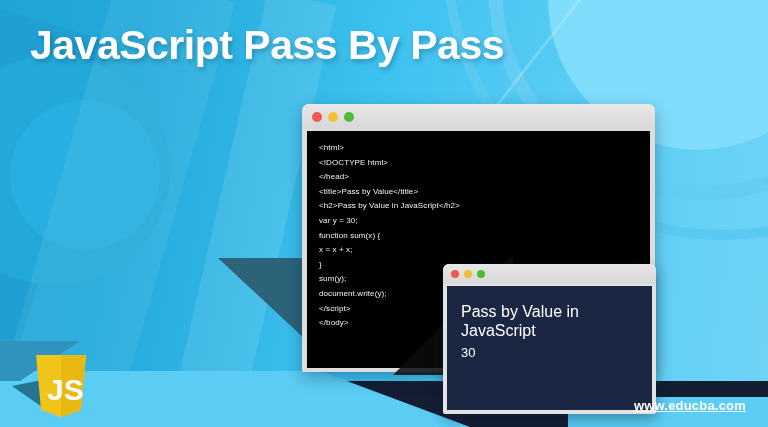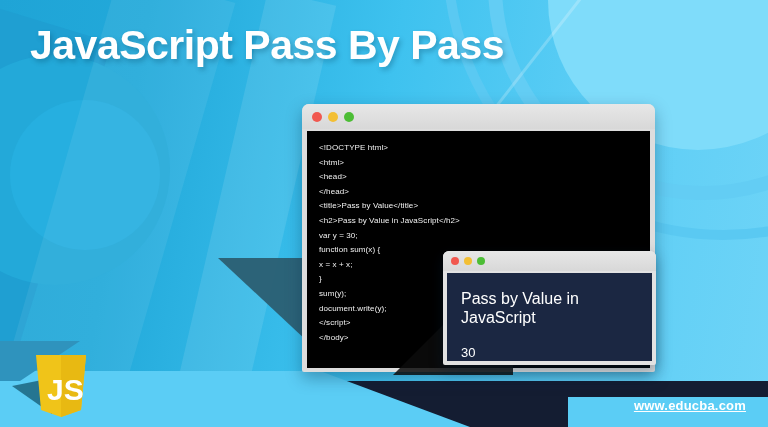--- a/index.html
+++ b/index.html
@@ -191,23 +191,23 @@
     height: 120px;
     background: #0c0c0c;
     clip-path: polygon(0 120px, 120px 0, 120px 120px);
     opacity: 0.85;
   }
 
   
   #browser-window {
     position: absolute;
     left: 443px;
-    top: 251px;
+    top: 264px;
     width: 213px;
-    height: 114px;
+    height: 150px;
     background: #e2e2e2;
     border-radius: 6px 6px 2px 2px;
     box-shadow: 0 5px 14px rgba(0, 30, 55, 0.40);
     overflow: hidden;
     box-sizing: border-box;
   }
   #browser-window .titlebar { height: 20px; padding-left: 8px; gap: 5px; }
   #browser-window .dot { width: 8px; height: 8px; }
 
   .browser-body {
@@ -223,21 +223,21 @@
   .browser-heading {
     color: #ffffff;
     font-size: 16px;
     line-height: 19px;
     font-weight: normal;
     margin: 0;
   }
   .browser-output {
     color: #ffffff;
     font-size: 13px;
-    margin-top: 18px;
+    margin-top: 5px;
   }
 
   
   #js-logo {
     position: absolute;
     left: 34px;
     top: 355px;
     width: 54px;
     height: 62px;
   }
@@ -287,23 +287,22 @@
 
   <div class="code-shadow"></div>
 
   <div id="code-window">
     <div class="titlebar">
       <span class="dot red"></span>
       <span class="dot yellow"></span>
       <span class="dot green"></span>
     </div>
     <div class="code-body">
+      <div class="code-line">&lt;html&gt;</div>
       <div class="code-line">&lt;!DOCTYPE html&gt;</div>
-      <div class="code-line">&lt;html&gt;</div>
-      <div class="code-line">&lt;head&gt;</div>
       <div class="code-line">&lt;/head&gt;</div>
       <div class="code-line">&lt;title&gt;Pass by Value&lt;/title&gt;</div>
       <div class="code-line">&lt;h2&gt;Pass by Value in JavaScript&lt;/h2&gt;</div>
       <div class="code-line">var y = 30;</div>
       <div class="code-line">function sum(x) {</div>
       <div class="code-line">x = x + x;</div>
       <div class="code-line">}</div>
       <div class="code-line">sum(y);</div>
       <div class="code-line">document.write(y);</div>
       <div class="code-line">&lt;/script&gt;</div>

